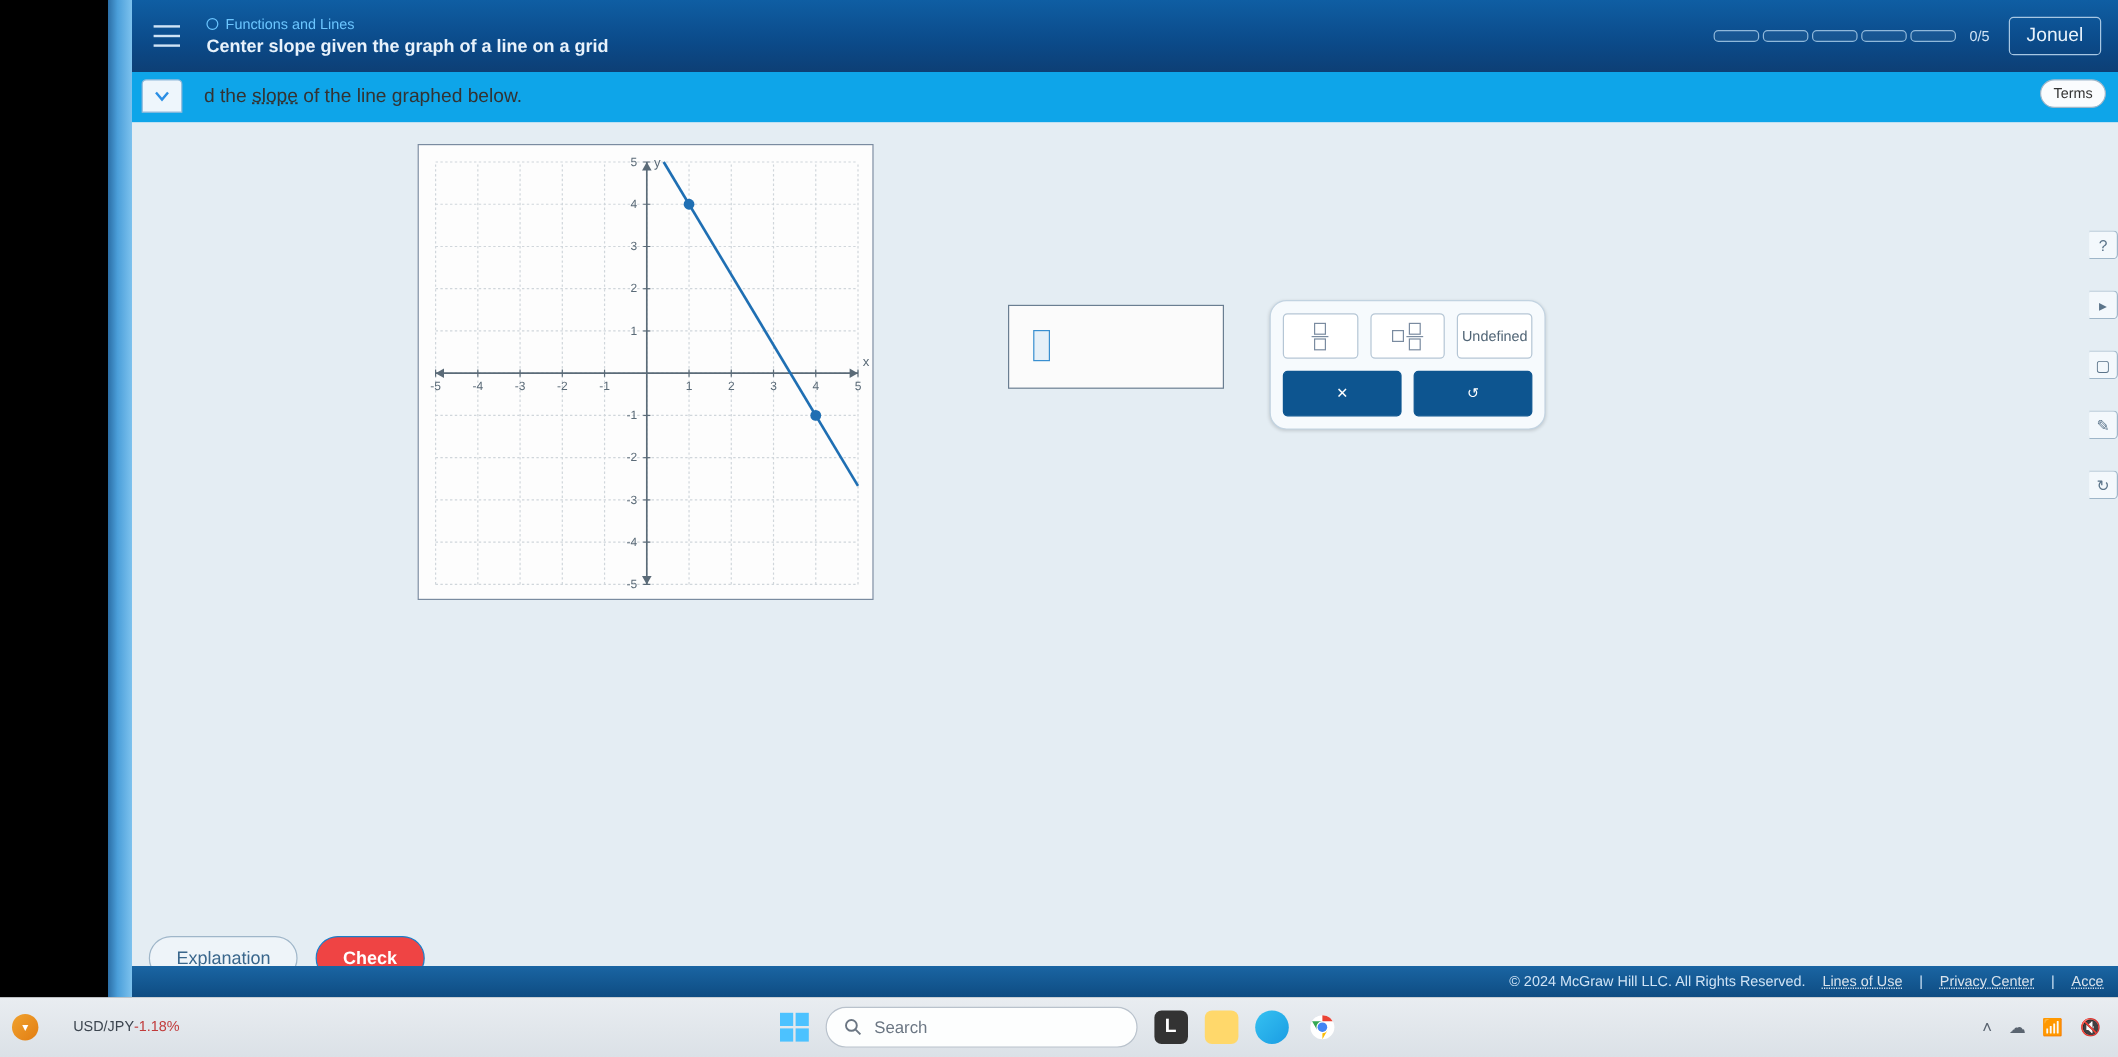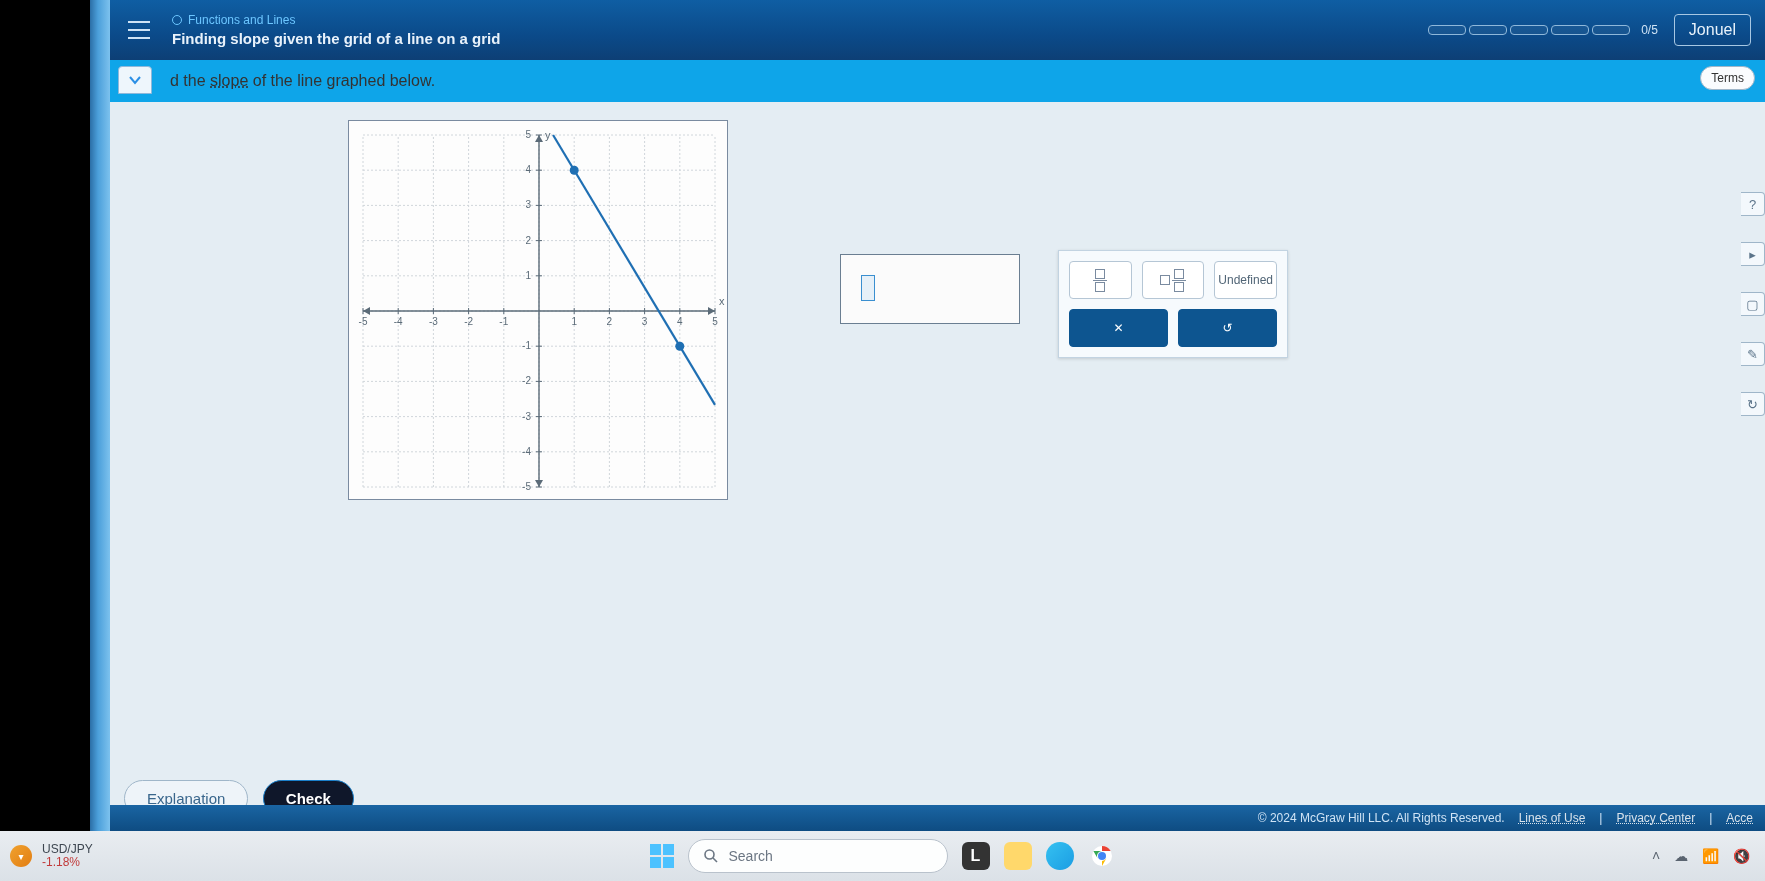--- a/index.html
+++ b/index.html
@@ -36,49 +36,49 @@
 
 
 .worka { flex:1; background:#e4edf3; position:relative; }
 
 
 .graph-panel { position:absolute; left:238px; top:18px; width:380px; height:380px; background:#fdfdfd; border:1px solid #7a8ba0; }
 
 .ans-box { position:absolute; left:730px; top:152px; width:180px; height:70px; border:1px solid #6a7e91; background:#fbfbfb; }
 .ans-cursor { position:absolute; left:20px; top:20px; width:14px; height:26px; border:1px solid #3a8fd0; background:rgba(111,183,232,0.15);}
 
-.palette { position:absolute; left:948px; top:148px; width:230px; background:#f6fafd; border:1px solid #c2d3e1; border-radius:0; padding:10px; box-shadow:0 1px 3px rgba(0,0,0,.15);}
+.palette { position:absolute; left:948px; top:148px; width:230px; background:#f6fafd; border:1px solid #c2d3e1; border-radius:14px; padding:10px; box-shadow:0 1px 3px rgba(0,0,0,.15);}
 .palette-row { display:flex; gap:10px; margin-bottom:10px; }
 .pal-btn { flex:1; height:38px; border:1px solid #b5c6d5; background:#fff; border-radius:4px; display:flex; align-items:center; justify-content:center; font-size:12px; color:#516576; cursor:pointer;}
 .pal-btn.dark { background:#0d5590; color:#fff; border-color:#0d5590;}
 .frac { display:flex; flex-direction:column; align-items:center; font-size:9px; line-height:1;}
 .frac .bx{ width:10px;height:10px;border:1px solid #7a8ba0;}
 .frac .bar{ width:14px;height:1px;background:#7a8ba0;margin:1px 0;}
 .mixed { display:flex; align-items:center; gap:2px;}
 .mixed .whole{width:10px;height:10px;border:1px solid #7a8ba0;}
 
 
 .side-stubs { position:absolute; right:0; top:90px; width:24px; display:flex; flex-direction:column; gap:26px; }
 .stub { width:24px; height:24px; border:1px solid #9fb6c9; border-left:none; border-radius:0 4px 4px 0; background:#f3f8fc; font-size:13px; color:#5b748a; display:flex; align-items:center; justify-content:center;}
 
 
 .actions { position:absolute; left:14px; bottom:14px; }
 .btn-pill { display:inline-block; padding:9px 22px; border-radius:22px; font-size:15px; margin-right:10px; cursor:pointer;margin-top:24px; }
 .btn-exp { border:1px solid #9fb6c9; background:#eef4f9; color:#39668c; }
-.btn-check { background:#0f172a; color:#fff; border:1px solid #1a7fc9; font-weight:bold;}
+.btn-check { background:#ef4444; color:#fff; border:1px solid #1a7fc9; font-weight:bold;}
 
 
 .copy { position:absolute; left:0; right:0; bottom:0; height:26px; background:linear-gradient(#1a65a3,#0e4c82); color:#cfe3f5; font-size:12px; display:flex; align-items:center; justify-content:flex-end; padding-right:12px; gap:14px;margin-top:36px;}
 .copy a { color:#d9e3ec; text-decoration:underline dotted;}
 
 
 .taskbar { position:absolute; left:0; right:0; bottom:0; height:50px; background:linear-gradient(#e9edf1,#dbe1e7); display:flex; align-items:center; }
 .tb-left { display:flex; align-items:center; gap:10px; padding-left:10px; }
 .stock-ico { width:22px; height:22px; background:linear-gradient(135deg,#f0a22f,#e27d12); border-radius:50%; display:flex; align-items:center; justify-content:center; color:#fff; font-size:10px;}
-.stock { display:flex; flex-direction:column; font-size:12px; color:#3d4650; line-height:1.1;}
+.stock { display:flex; flex-direction:row; font-size:12px; color:#3d4650; line-height:1.1;margin-left:19px;}
 .stock .pct { color:#c13a3a;}
 .tb-center { position:absolute; left:50%; transform:translateX(-50%); display:flex; align-items:center; gap:14px; }
 .winlogo { width:24px; height:24px; display:grid; grid-template-columns:1fr 1fr; grid-template-rows:1fr 1fr; gap:2px;}
 .winlogo span:nth-child(1){background:#4cc2ff;} .winlogo span:nth-child(2){background:#4cc2ff;}
 .winlogo span:nth-child(3){background:#4cc2ff;} .winlogo span:nth-child(4){background:#4cc2ff;}
 .searchbox { width:260px; height:34px; border:1px solid #b9c2cc; border-radius:18px; background:#fdfefe; display:flex; align-items:center; padding:0 14px; gap:10px; color:#6b7683; font-size:14px;}
 .tb-ico { width:28px; height:28px; border-radius:6px; display:flex; align-items:center; justify-content:center; font-size:16px;}
 .tb-right { position:absolute; right:14px; display:flex; align-items:center; gap:14px; color:#5a6470; font-size:14px;}
 </style>
 </head>
@@ -92,21 +92,21 @@
     <div class="hamburger">
         <span></span>
         <span></span>
         <span></span>
       </div>
     <div class="header-titles">
       <div class="topic">
         <span class="dot"></span>
           <span>Functions and Lines</span>
       </div>
-      <div class="lesson">Finding slope given the grid of a line on a grid</div>
+      <div class="lesson">Center slope given the graph of a line on a grid</div>
     </div>
     <div class="header-right">
       <div class="prog">
         <div class="prog-seg"></div>
           <div class="prog-seg"></div>
           <div class="prog-seg"></div>
           <div class="prog-seg"></div>
           <div class="prog-seg"></div>
         <span class="prog-txt">0/5</span>
       </div>

